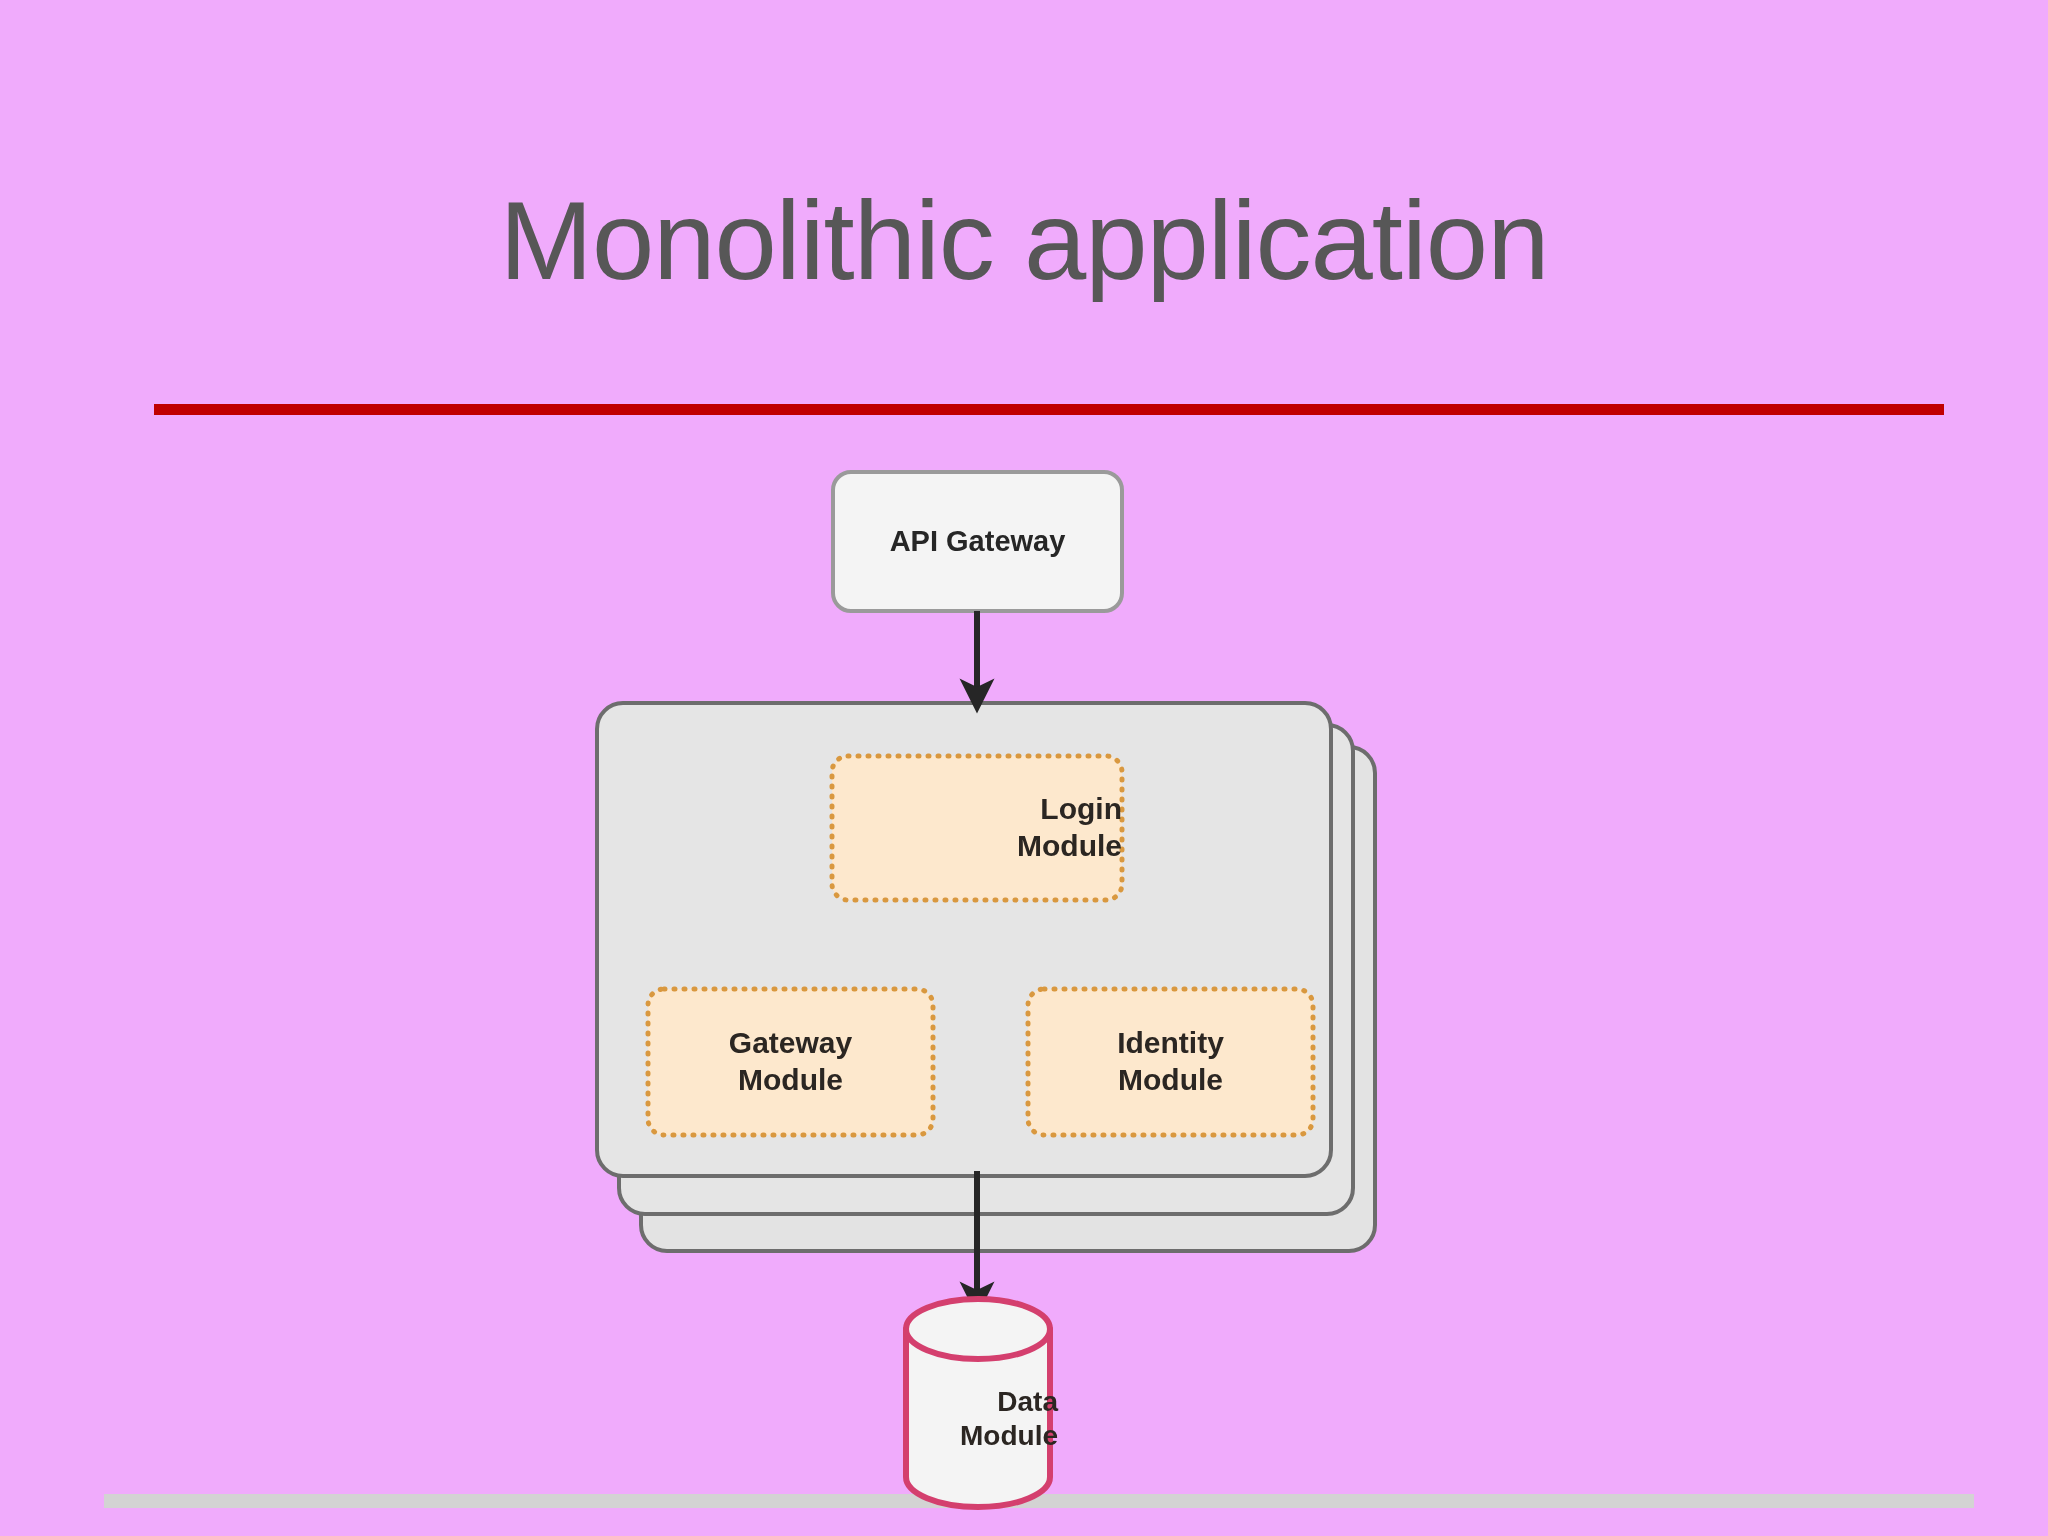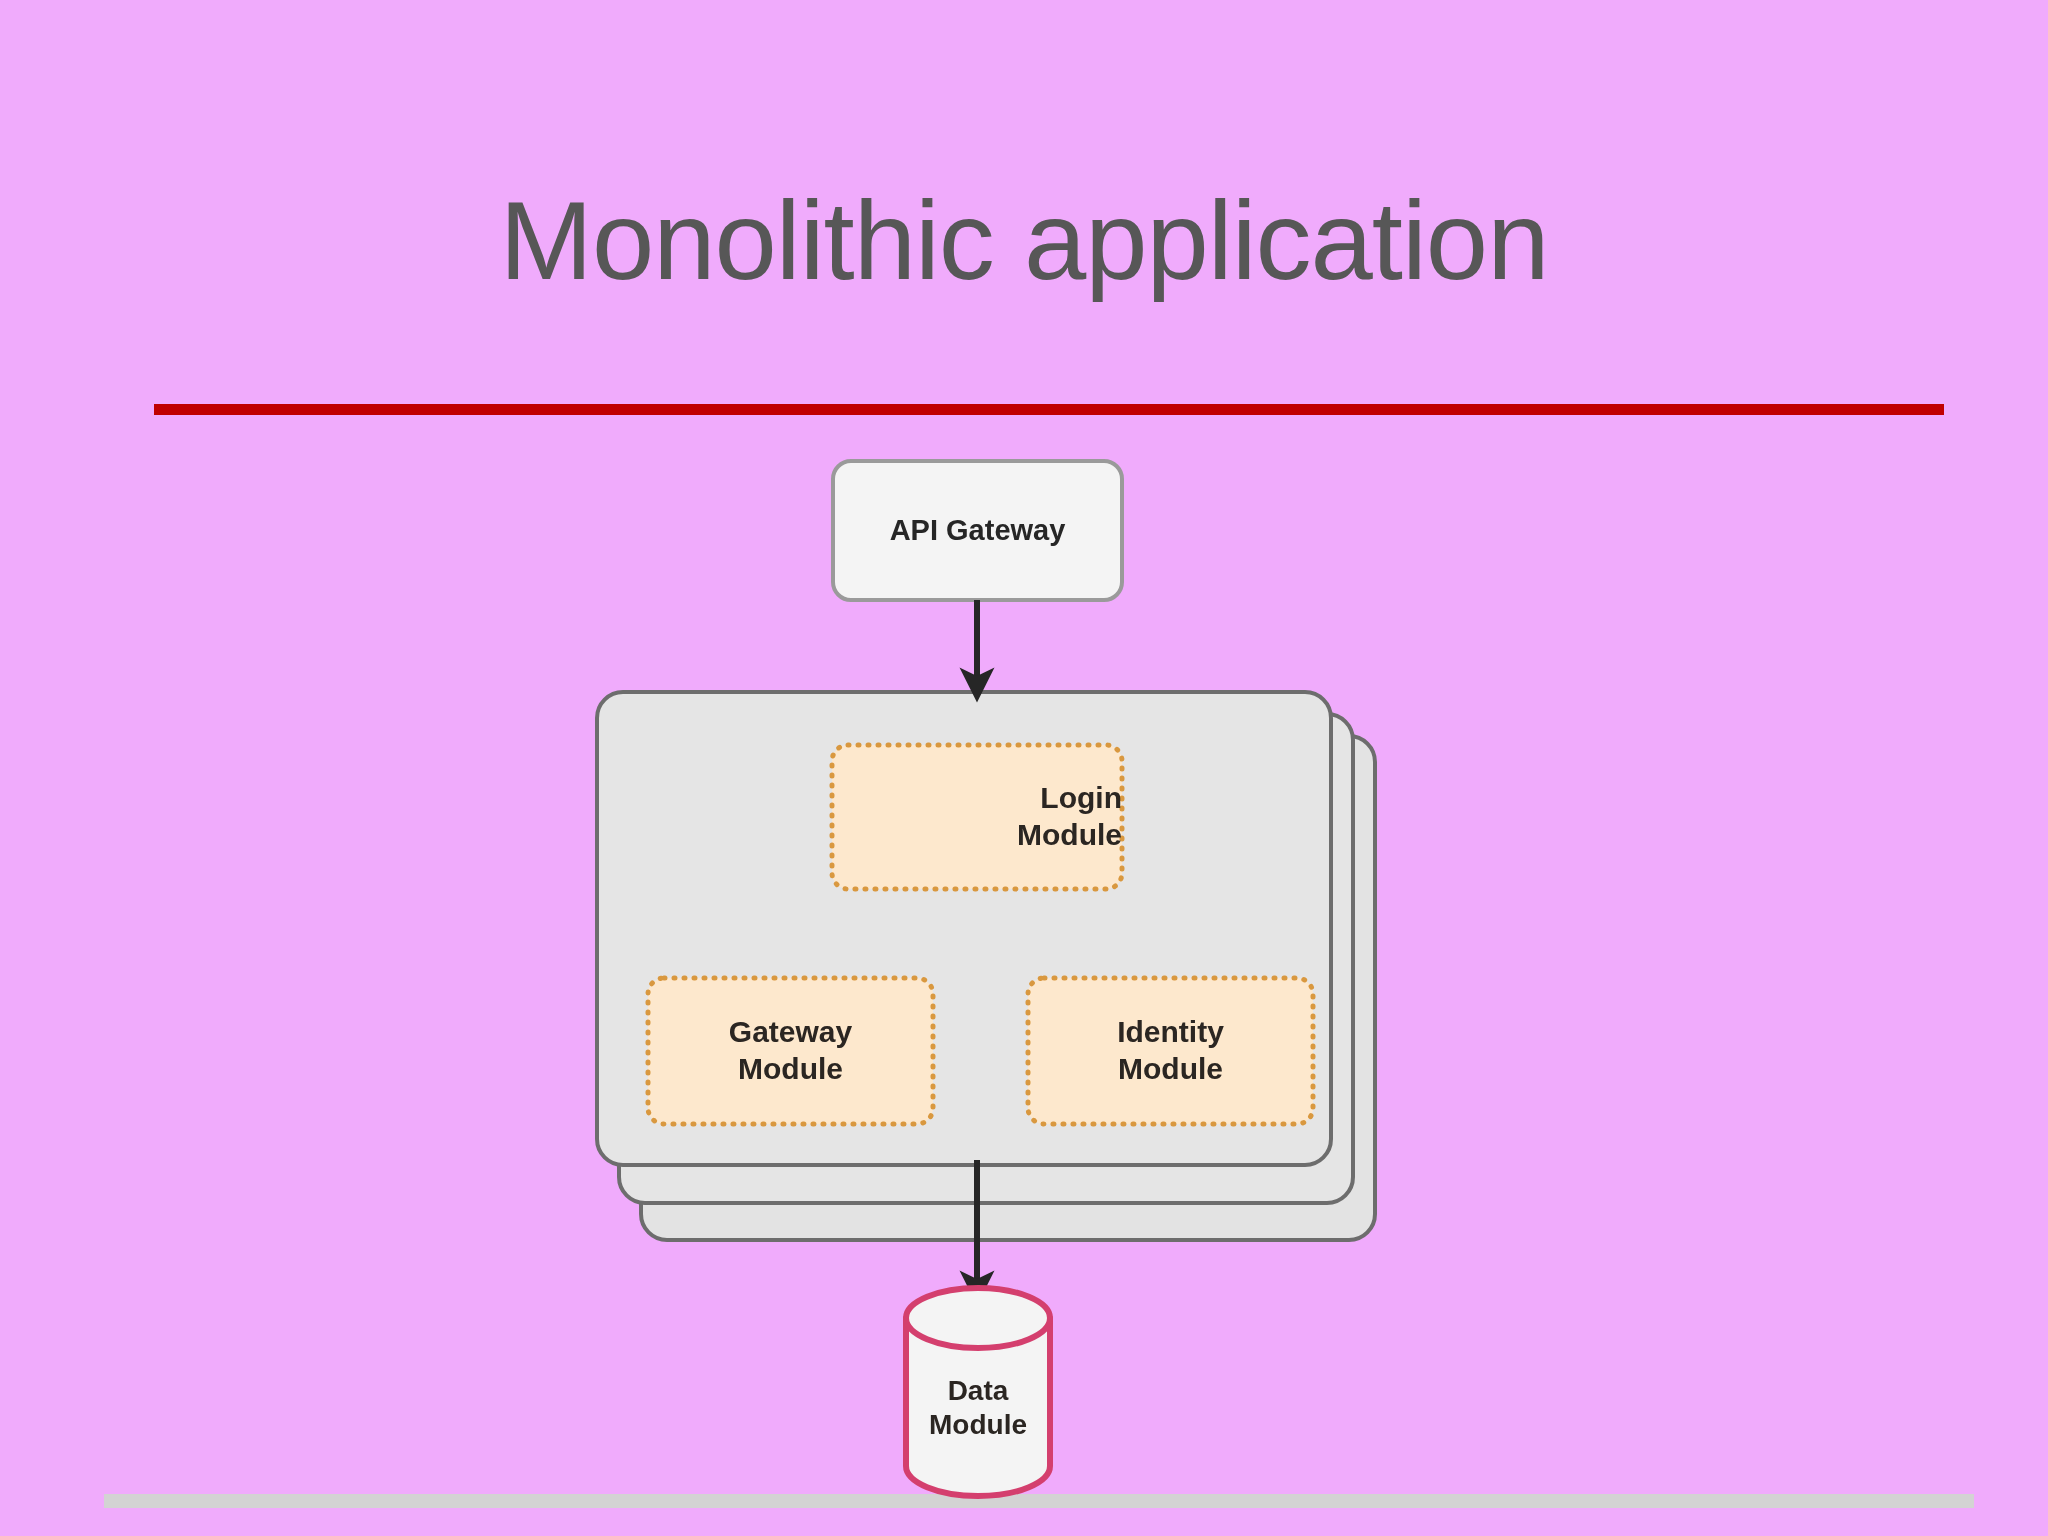--- a/index.html
+++ b/index.html
@@ -52,21 +52,21 @@
     top: 1494px;
     width: 1870px;
     height: 14px;
     background: #d3d3d3;
   }
 
   
   #diagram {
     position: absolute;
     left: 0;
-    top: 0;
+    top: 11px;
     width: 2048px;
     height: 1227px;
   }
   #diagram svg { display: block; }
 
   
   .node-label {
     position: absolute;
     display: flex;
     flex-direction: column;
@@ -98,20 +98,21 @@
   }
 
   #label-account-module {
     left: 1028px; top: 978px; width: 285px; height: 146px;
     font-size: 30px;
   }
 
   #label-data-store {
     left: 898px; top: 1360px; width: 160px; height: 96px;
     font-size: 28px;
+    align-items: flex-end;
   }
   .node-label span { display: block; }
 </style>
 </head>
 <body>
 
 <div id="slide">
 
   <div id="slide-title">Monolithic application</div>
 

